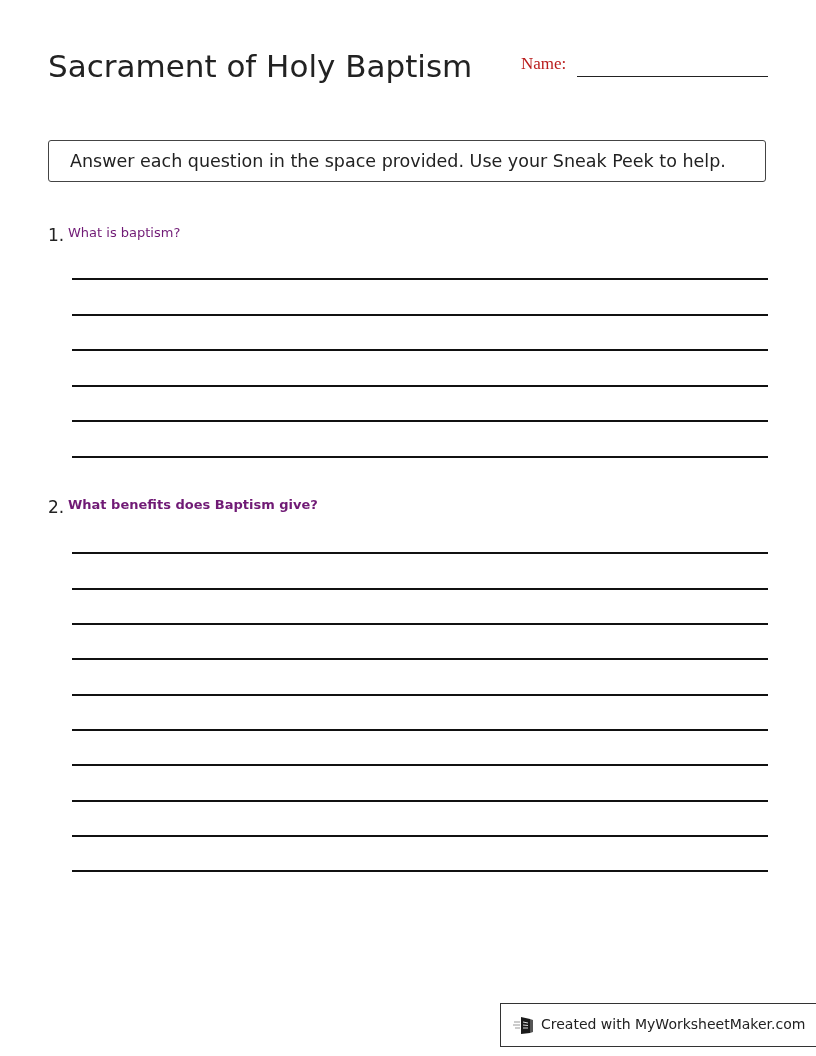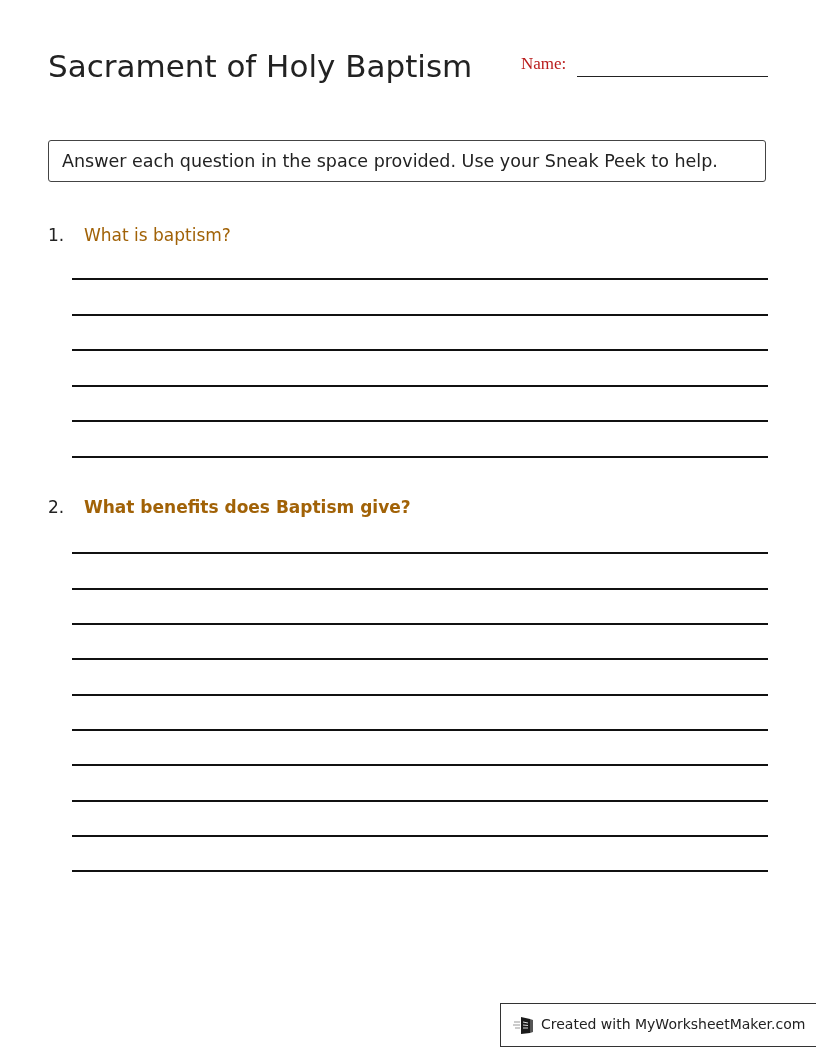--- a/index.html
+++ b/index.html
@@ -1,23 +1,23 @@
 <!DOCTYPE html>
 <html><head>
   <meta charset="utf-8">
   <style>
     html, body { margin: 0; padding: 0; background: #ffffff; }
     body { width: 816px; height: 1056px; position: relative; overflow: hidden; font-family: "DejaVu Sans", sans-serif; color: #222; }
     .title { position: absolute; left: 48px; top: 48px; font-size: 31px; font-weight: normal; color: #222; letter-spacing: 0px; white-space: nowrap; }
     .name-label { position: absolute; left: 521px; top: 54px; font-family: "Liberation Serif", serif; font-size: 17px; color: #b91c1c; }
     .name-line { position: absolute; left: 577px; top: 76px; width: 191px; height: 0; border-bottom: 1.2px solid #222; }
     .instr-box { position: absolute; left: 48px; top: 140px; width: 718px; height: 42px; border: 1.3px solid #444; border-radius: 3px; box-sizing: border-box; }
-    .instr-text { position: absolute; left: 13px; top: 10px; font-size: 17.5px; color: #222; white-space: nowrap; font-family: "DejaVu Sans", sans-serif; }
+    .instr-text { position: absolute; left: 21px; top: 10px; font-size: 17.5px; color: #222; white-space: nowrap; font-family: "DejaVu Sans", sans-serif; }
     .q-num { position: absolute; left: 48px; font-size: 17px; color: #222; }
-    .q-text { position: absolute; left: 84px; font-size: 17px; color: #a16207; white-space: nowrap; }
+    .q-text { position: absolute; left: 68px; font-size: 13px; color: #701a75; white-space: nowrap; }
     .line { position: absolute; left: 72px; width: 696px; height: 2px; background: #111; }
     .footer-box { position: absolute; left: 500px; top: 1003px; width: 330px; height: 44px; border: 1.3px solid #333; box-sizing: border-box; background: #fff; }
     .footer-icon { position: absolute; left: 12px; top: 11px; width: 22px; height: 20px; }
     .footer-text { position: absolute; left: 40px; top: 12px; font-size: 14px; color: #222; white-space: nowrap; }
   </style>
 </head>
 <body>
 
 <div>
 

